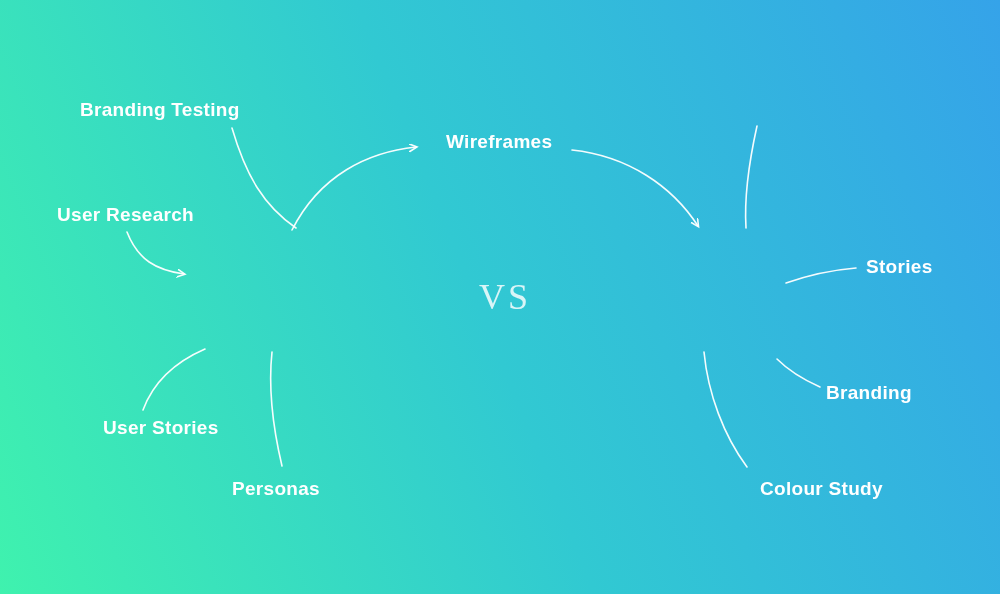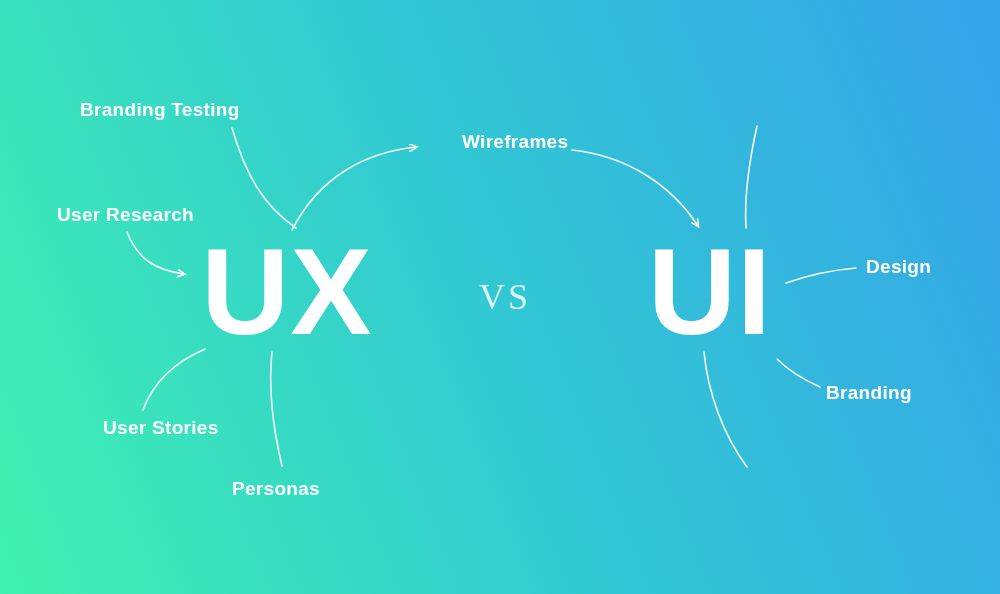--- a/index.html
+++ b/index.html
@@ -85,27 +85,26 @@
   </svg>
 
   <div class="label" style="left:80px; top:100px">Branding Testing</div>
 
   <div class="label" style="left:57px; top:205px">User Research</div>
 
   <div class="label" style="left:103px; top:418px">User Stories</div>
 
   <div class="label" style="left:232px; top:479px">Personas</div>
 
-  <div class="label" style="left:462px; top:132px">Wireframes</div>
+  <div class="label" style="left:446px; top:132px">Wireframes</div>
 
 
-  <div class="label" style="left:866px; top:257px">Design</div>
+  <div class="label" style="left:866px; top:257px">Stories</div>
 
   <div class="label" style="left:826px; top:383px">Branding</div>
 
+  <div class="label" style="left:760px; top:479px">Colour Study</div>
 
-  <div class="big-heading" style="left:287px; top:292px">UX</div>
 
   <div class="vs-text" style="left:505px; top:297px">VS</div>
 
-  <div class="big-heading" style="left:710px; top:292px">UI</div>
 
 </div>
 
 </body></html>

